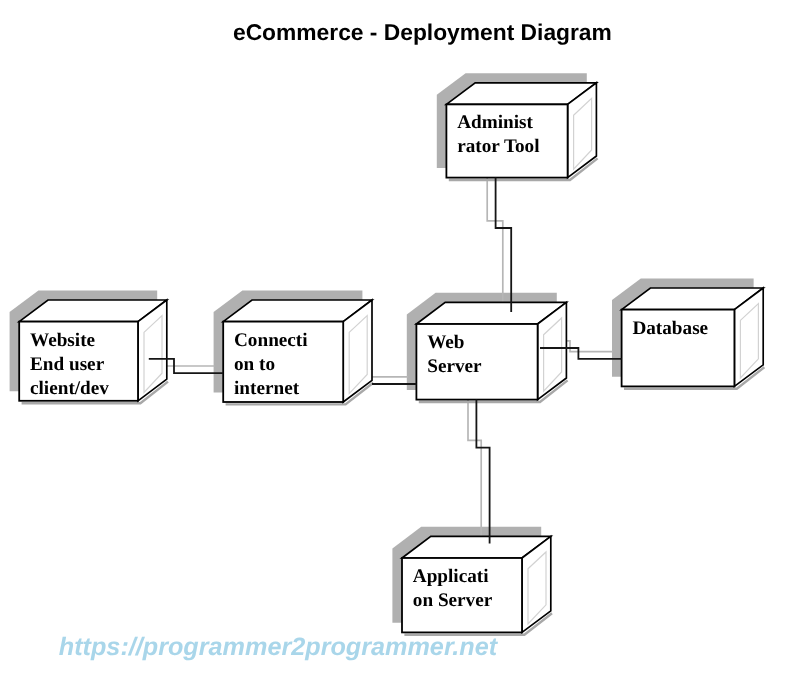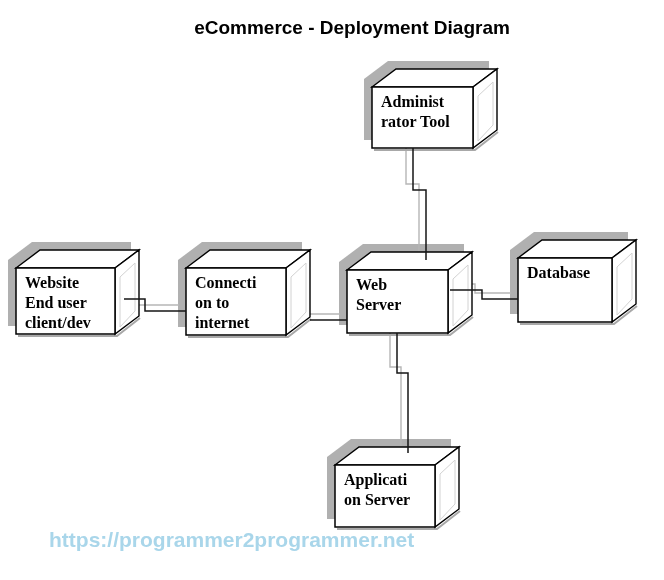--- a/index.html
+++ b/index.html
@@ -21,20 +21,21 @@
     color:#000000;
     letter-spacing:0px;
   }
   .watermark{
     position:absolute;
     left:49px;top:528px;
     font-family:"Liberation Sans",sans-serif;
     font-size:21px;
     font-weight:bold;
     color:#a9d6ea;
+    font-style:italic;
   }
   #diagram-svg{position:absolute;left:0;top:0;}
   svg text{
     font-family:"Liberation Serif",serif;
     font-weight:bold;
     font-size:16px;
     fill:#000000;
   }
 </style>
 </head>

